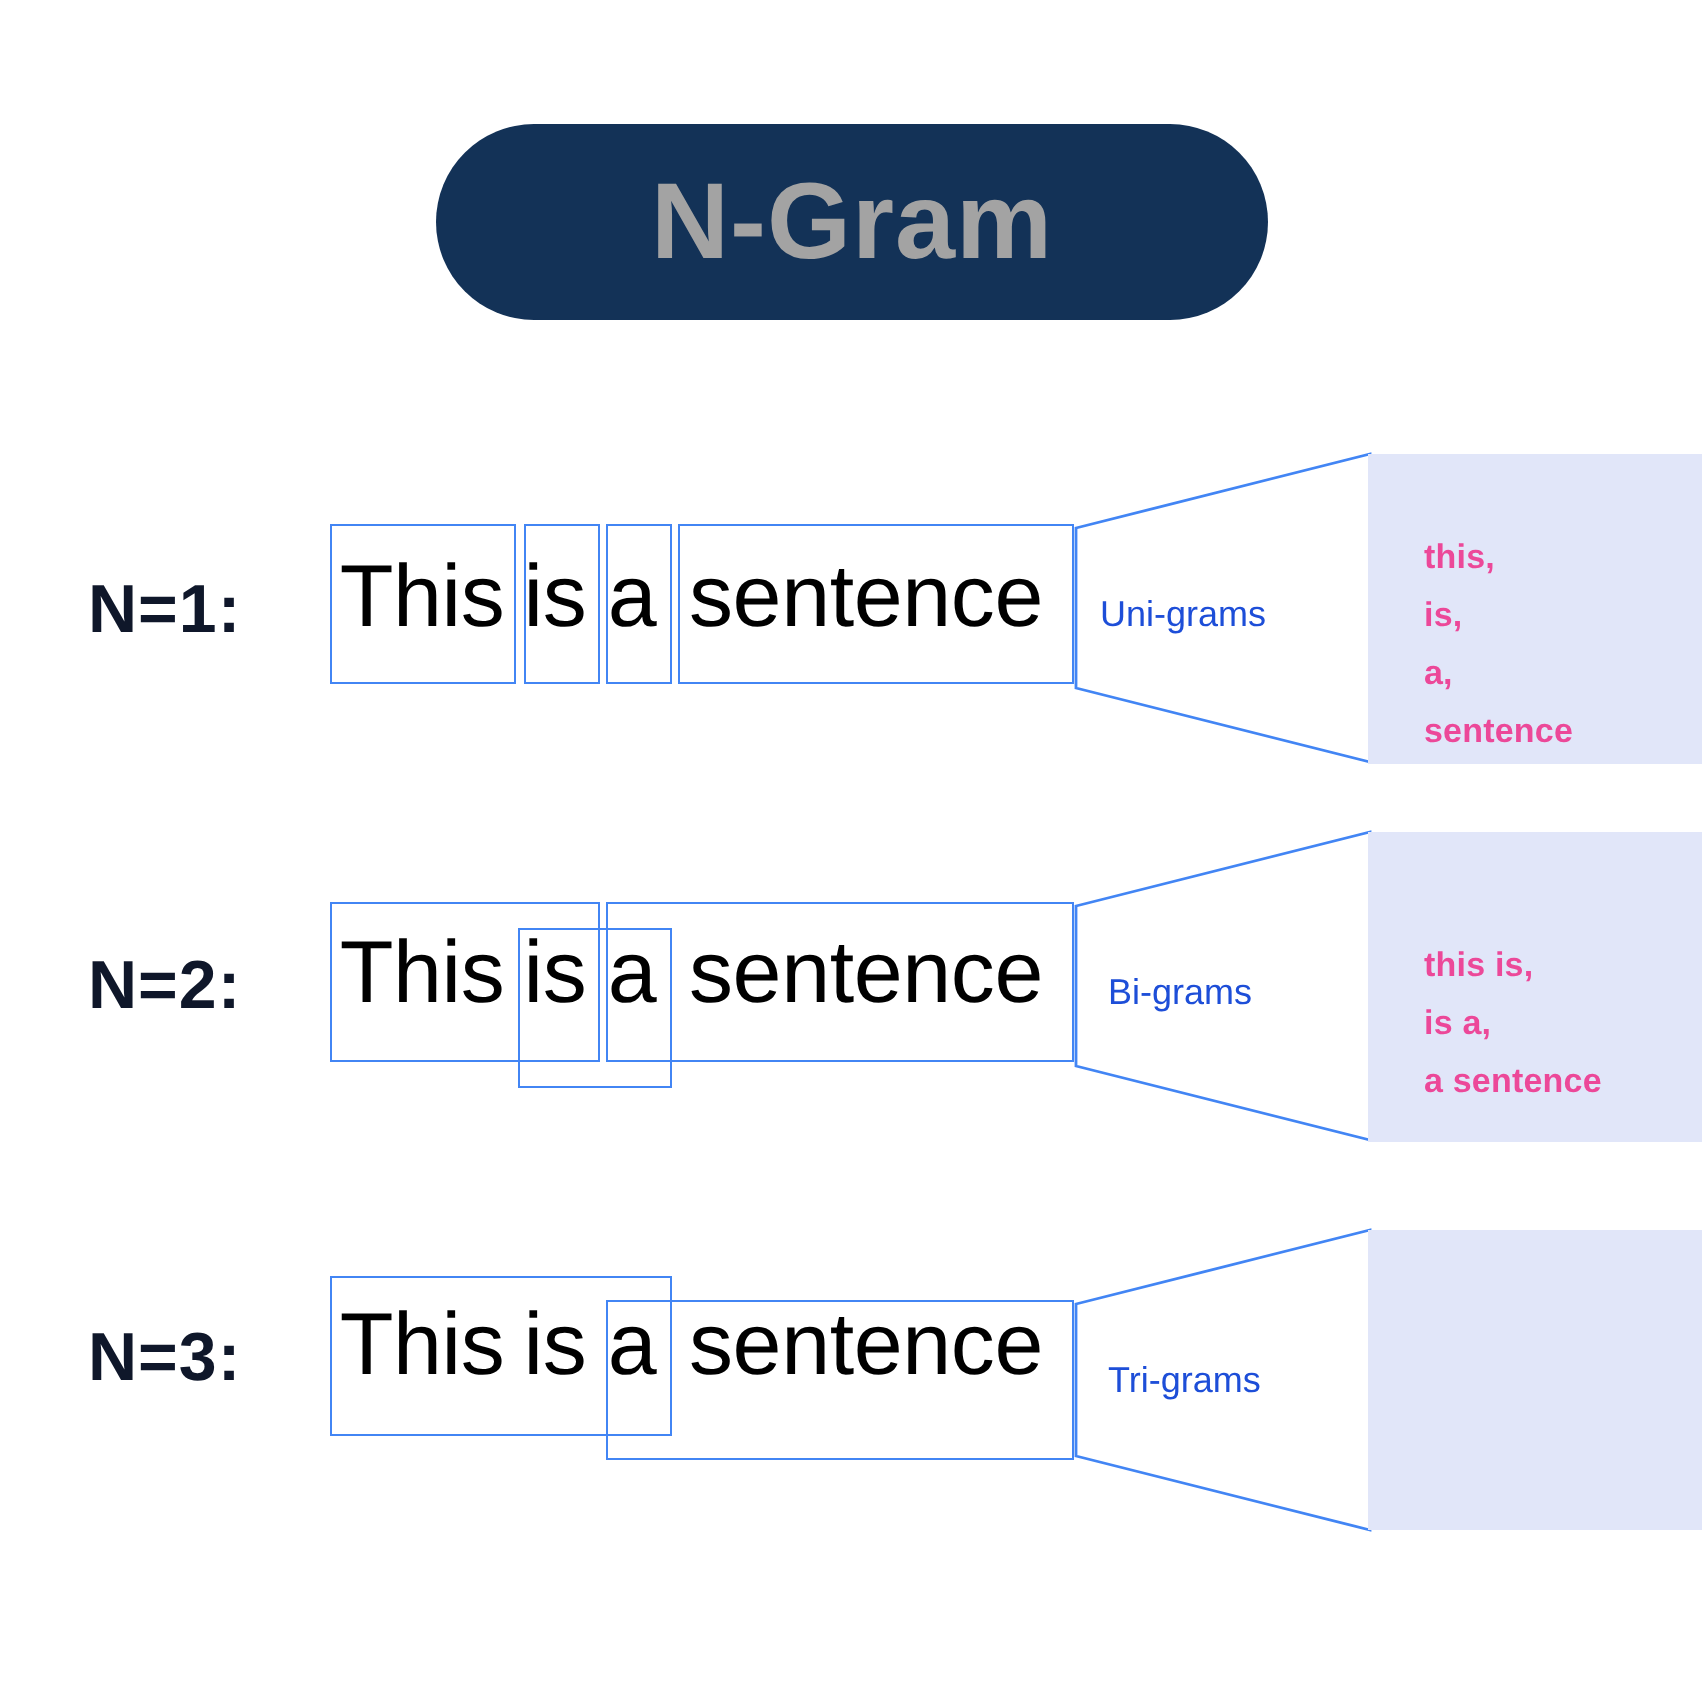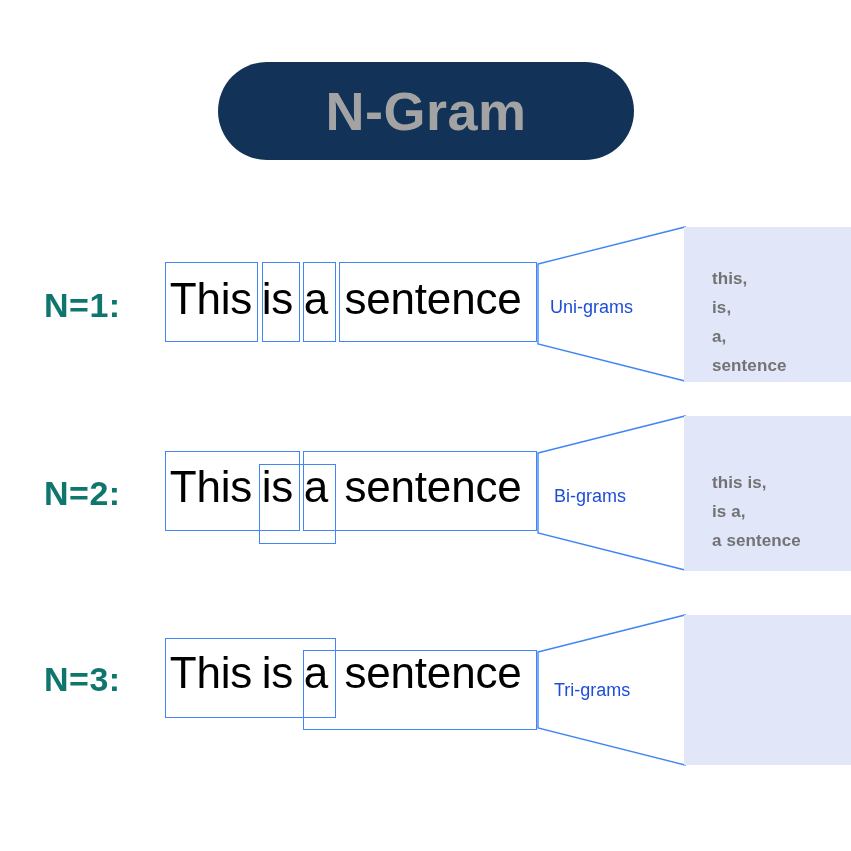--- a/index.html
+++ b/index.html
@@ -42,21 +42,21 @@
 
   
   .row {
     position: absolute;
     left: 0;
     width: 851px;
   }
   .row-label {
     position: absolute;
     left: 44px;
-    color: #0f766e;
+    color: #0f172a;
     font-size: 34px;
     font-weight: bold;
     letter-spacing: 0.5px;
     white-space: nowrap;
   }
 
   
   .sentence {
     position: absolute;
     left: 165px;
@@ -95,21 +95,21 @@
   
   .panel {
     position: absolute;
     background: #e1e6f9;
     box-sizing: border-box;
   }
   .panel-text {
     position: absolute;
     font-size: 17px;
     font-weight: bold;
-    color: #737373;
+    color: #ec4899;
     line-height: 29px;
     white-space: pre;
     letter-spacing: 0.1px;
   }
 </style>
 </head>
 <body>
 
 <div id="canvas">
 

